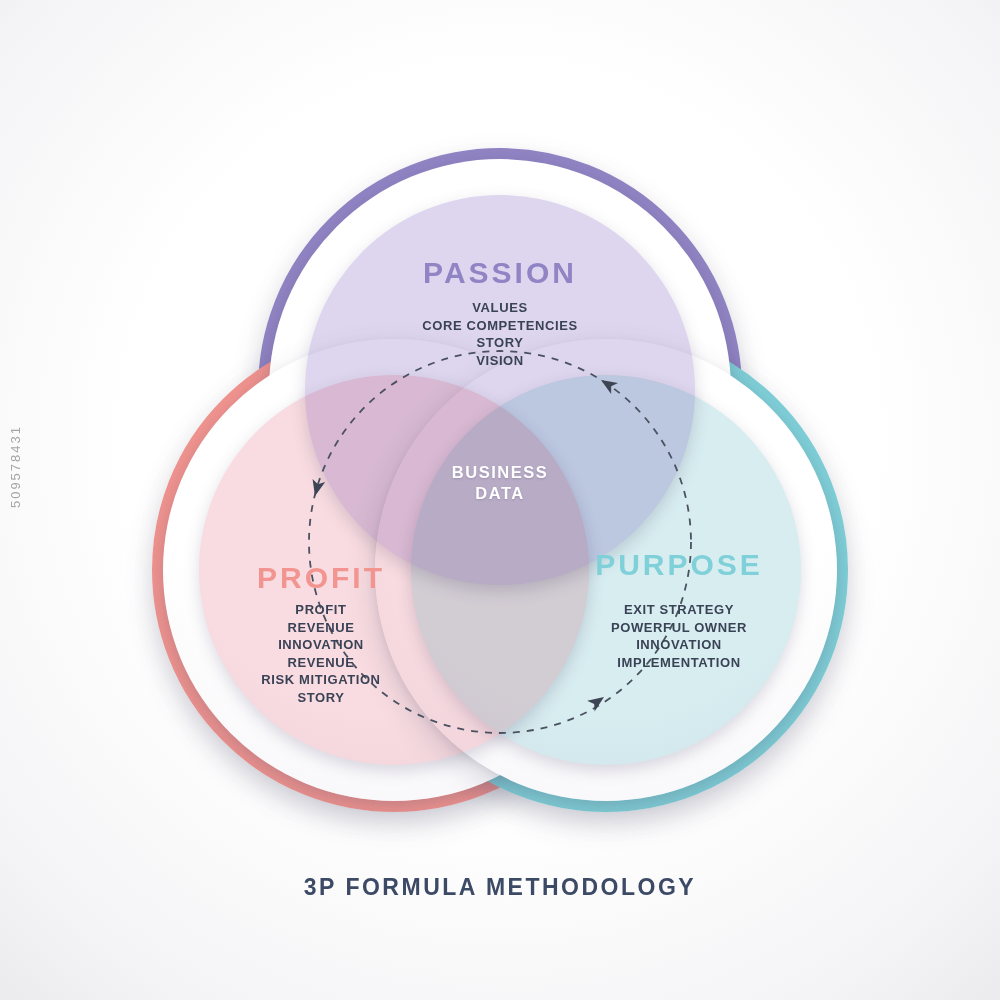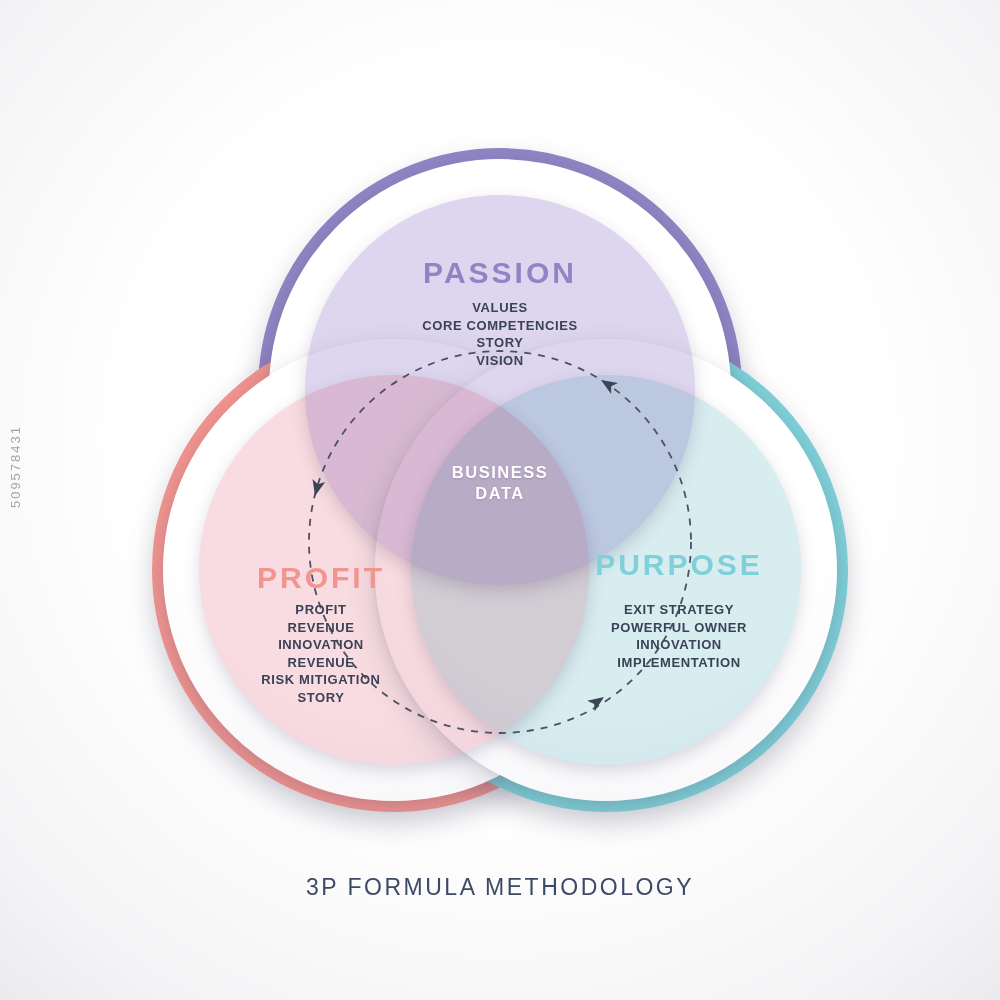--- a/index.html
+++ b/index.html
@@ -105,21 +105,21 @@
     line-height: 21px;
     white-space: nowrap;
     text-shadow: 0 1px 2px rgba(90, 70, 120, 0.25);
   }
 
   .main-title {
     position: absolute;
     left: 500px; top: 874px;
     transform: translateX(-50%);
     font-size: 23px;
-    font-weight: normal;
+    font-weight: bold;
     letter-spacing: 2.5px;
     white-space: nowrap;
   }
 
   .watermark {
     position: absolute;
     left: 8px; top: 425px;
     writing-mode: vertical-rl;
     transform: rotate(180deg);
     font-size: 13px;

